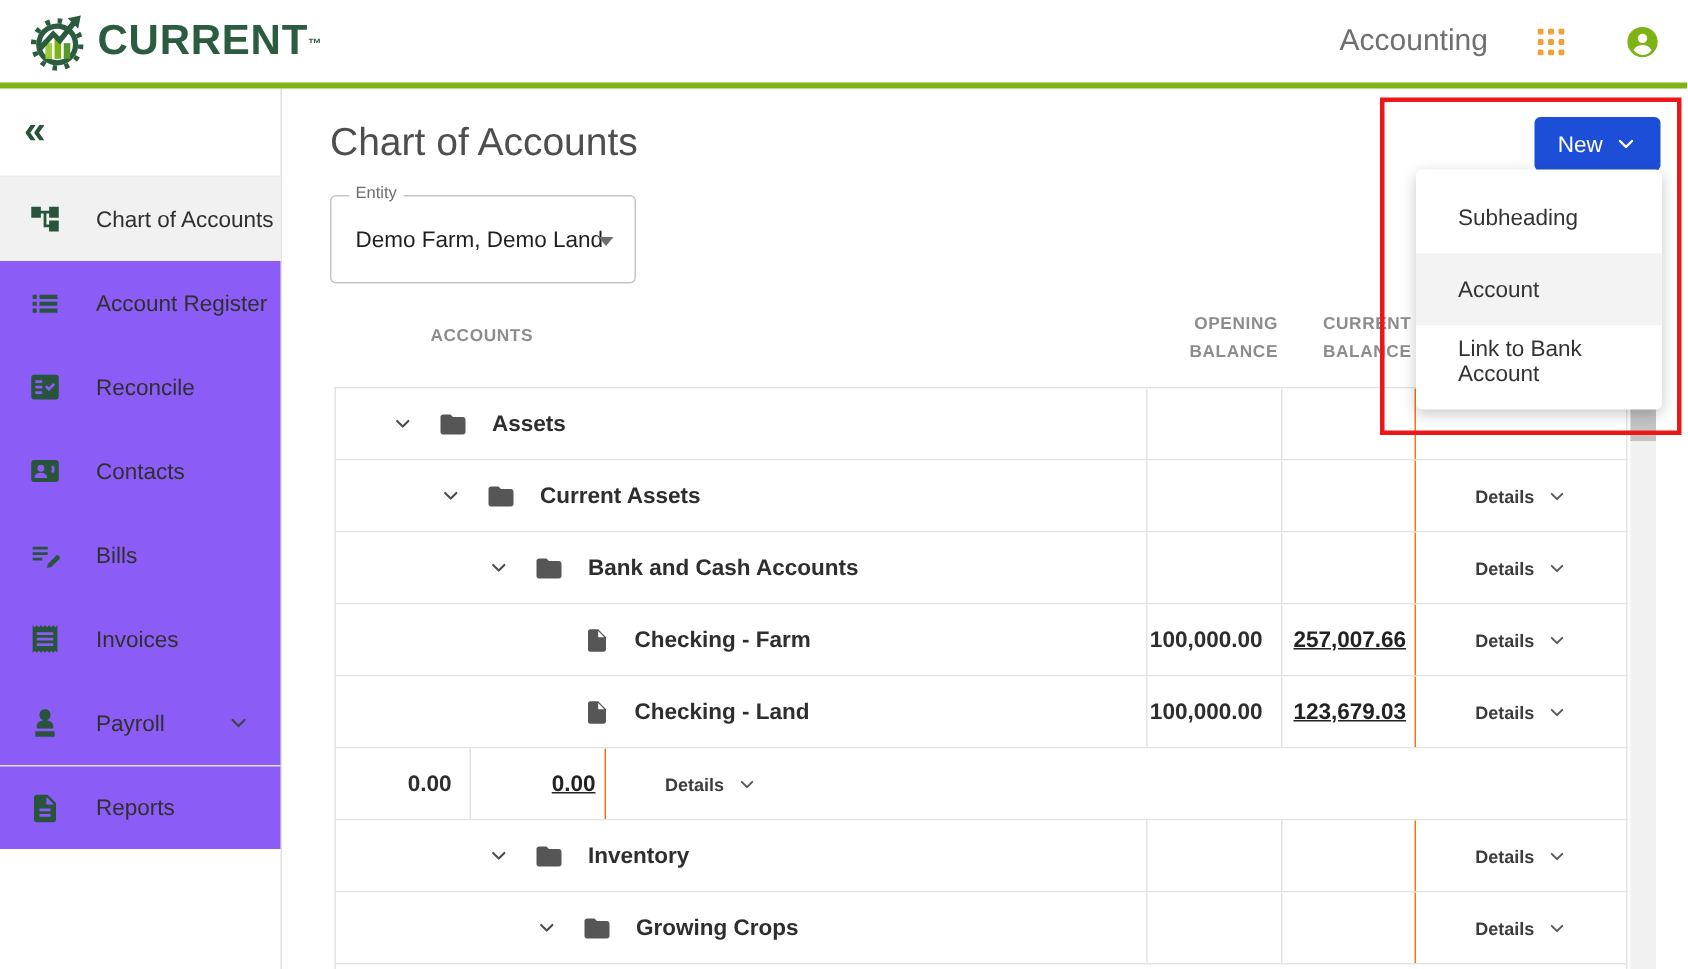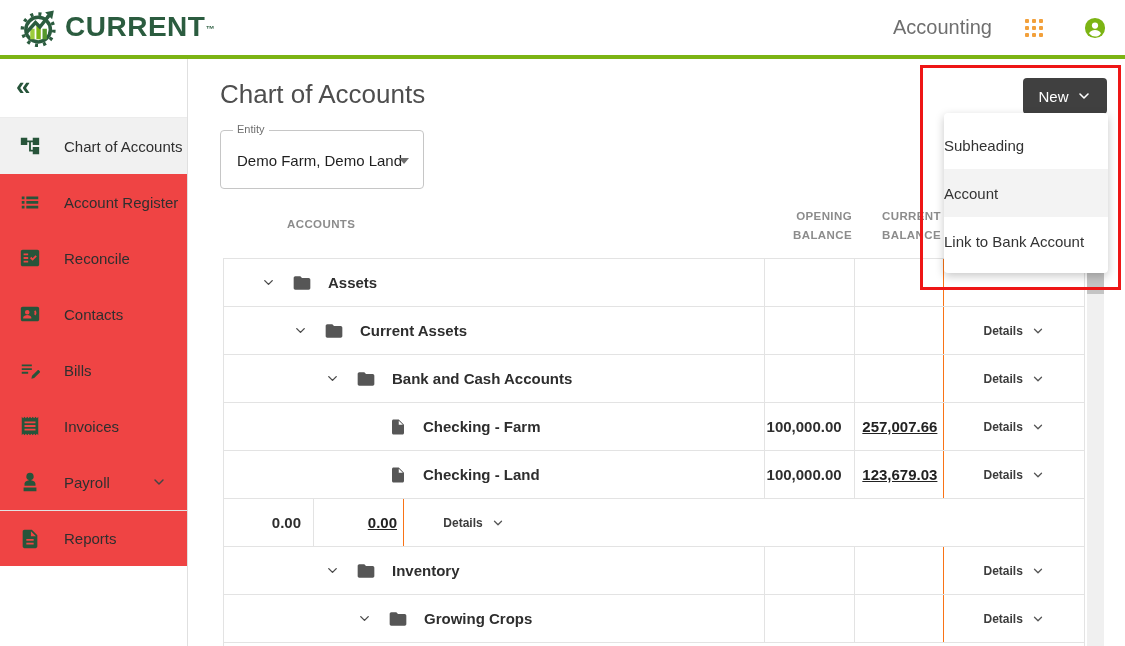--- a/index.html
+++ b/index.html
@@ -15,41 +15,41 @@
   .logo-tm { font-size:9px; color:#2b5c3f; vertical-align:top; margin-top:4px; font-weight:700; }
   .header-right { position:absolute; right:19px; top:0; height:55px; display:flex; align-items:center; }
   .app-label { font-size:20px; color:#6f6f6f; }
   .apps-grid { margin-left:33px; cursor:pointer; display:flex; }
   .avatar { margin-left:41px; cursor:pointer; display:flex; }
 
   
   aside { position:absolute; left:0; top:59px; width:188px; height:587px; background:#fff; border-right:1px solid #e0e0e0; z-index:15; }
   .collapse-btn { position:absolute; left:16px; top:14px; font-size:26px; font-weight:900; color:#27543a; cursor:pointer; line-height:1; }
   .side-menu { position:absolute; left:0; top:58px; width:100%; border-top:1px solid #ececec; }
-  .side-item { position:relative; height:56px; display:flex; align-items:center; padding-left:18px; cursor:pointer; background:#ef4444; }
+  .side-item { position:relative; height:56px; display:flex; align-items:center; padding-left:18px; cursor:pointer; background:#8b5cf6; }
   .side-item.active { background:#f1f1f1; }
   .side-item.divider { border-top:1px solid #e2e2e2; }
   .side-item .icon { width:24px; height:24px; display:flex; align-items:center; justify-content:center; }
   .side-item .icon svg { width:22px; height:22px; fill:#27543a; }
   .side-label { font-size:15px; color:#2f2f2f; margin-left:22px; }
   .side-exp { position:absolute; right:20px; top:20px; }
 
   
   main { position:absolute; left:188px; top:59px; width:937px; height:587px; background:#fff; }
   .page-title { position:absolute; left:32px; top:20px; font-size:26px; font-weight:400; color:#4e4e4e; }
 
   .entity-select { position:absolute; left:32px; top:71px; width:204px; height:59px; border:1px solid #c6c6c6; border-radius:4px; cursor:pointer; }
   .entity-label { position:absolute; left:12px; top:-8px; background:#fff; padding:0 4px; font-size:11px; color:#6e6e6e; }
   .entity-value { position:absolute; left:16px; top:50%; transform:translateY(-50%); font-size:15px; color:#1f1f1f; }
   .entity-caret { position:absolute; right:14px; top:50%; margin-top:-2px; width:0; height:0; border-left:5px solid transparent; border-right:5px solid transparent; border-top:6px solid #6e6e6e; }
 
-  .new-btn { position:absolute; left:835px; top:19px; width:84px; height:36px; background:#404040; border:none; border-radius:4px; color:#fff; font-size:15px; font-family:inherit; display:flex; align-items:center; justify-content:center; gap:7px; cursor:pointer; z-index:30; }
+  .new-btn { position:absolute; left:835px; top:19px; width:84px; height:36px; background:#1d4ed8; border:none; border-radius:4px; color:#fff; font-size:15px; font-family:inherit; display:flex; align-items:center; justify-content:center; gap:7px; cursor:pointer; z-index:30; }
 
   .new-menu { position:absolute; left:756px; top:54px; width:164px; background:#fff; border-radius:4px; box-shadow:0 3px 10px rgba(0,0,0,.22); padding:8px 0; z-index:40; }
-  .menu-item { height:48px; display:flex; align-items:center; padding-left:0; font-size:15px; color:#333; cursor:pointer; }
+  .menu-item { height:48px; display:flex; align-items:center; padding-left:28px; font-size:15px; color:#333; cursor:pointer; }
   .menu-item.hl { background:#f3f3f3; }
 
   .annotation-box { position:absolute; left:732px; top:6px; width:201px; height:225px; border:3px solid #ee1616; z-index:50; pointer-events:none; }
 
   
   .thead { position:absolute; top:148px; font-size:11.5px; font-weight:700; color:#8c8c8c; letter-spacing:.4px; line-height:19px; }
   .th-accounts { left:99px; top:156px; }
   .th-opening { left:577px; width:87px; text-align:right; }
   .th-current { left:667px; width:86px; text-align:right; }
 

